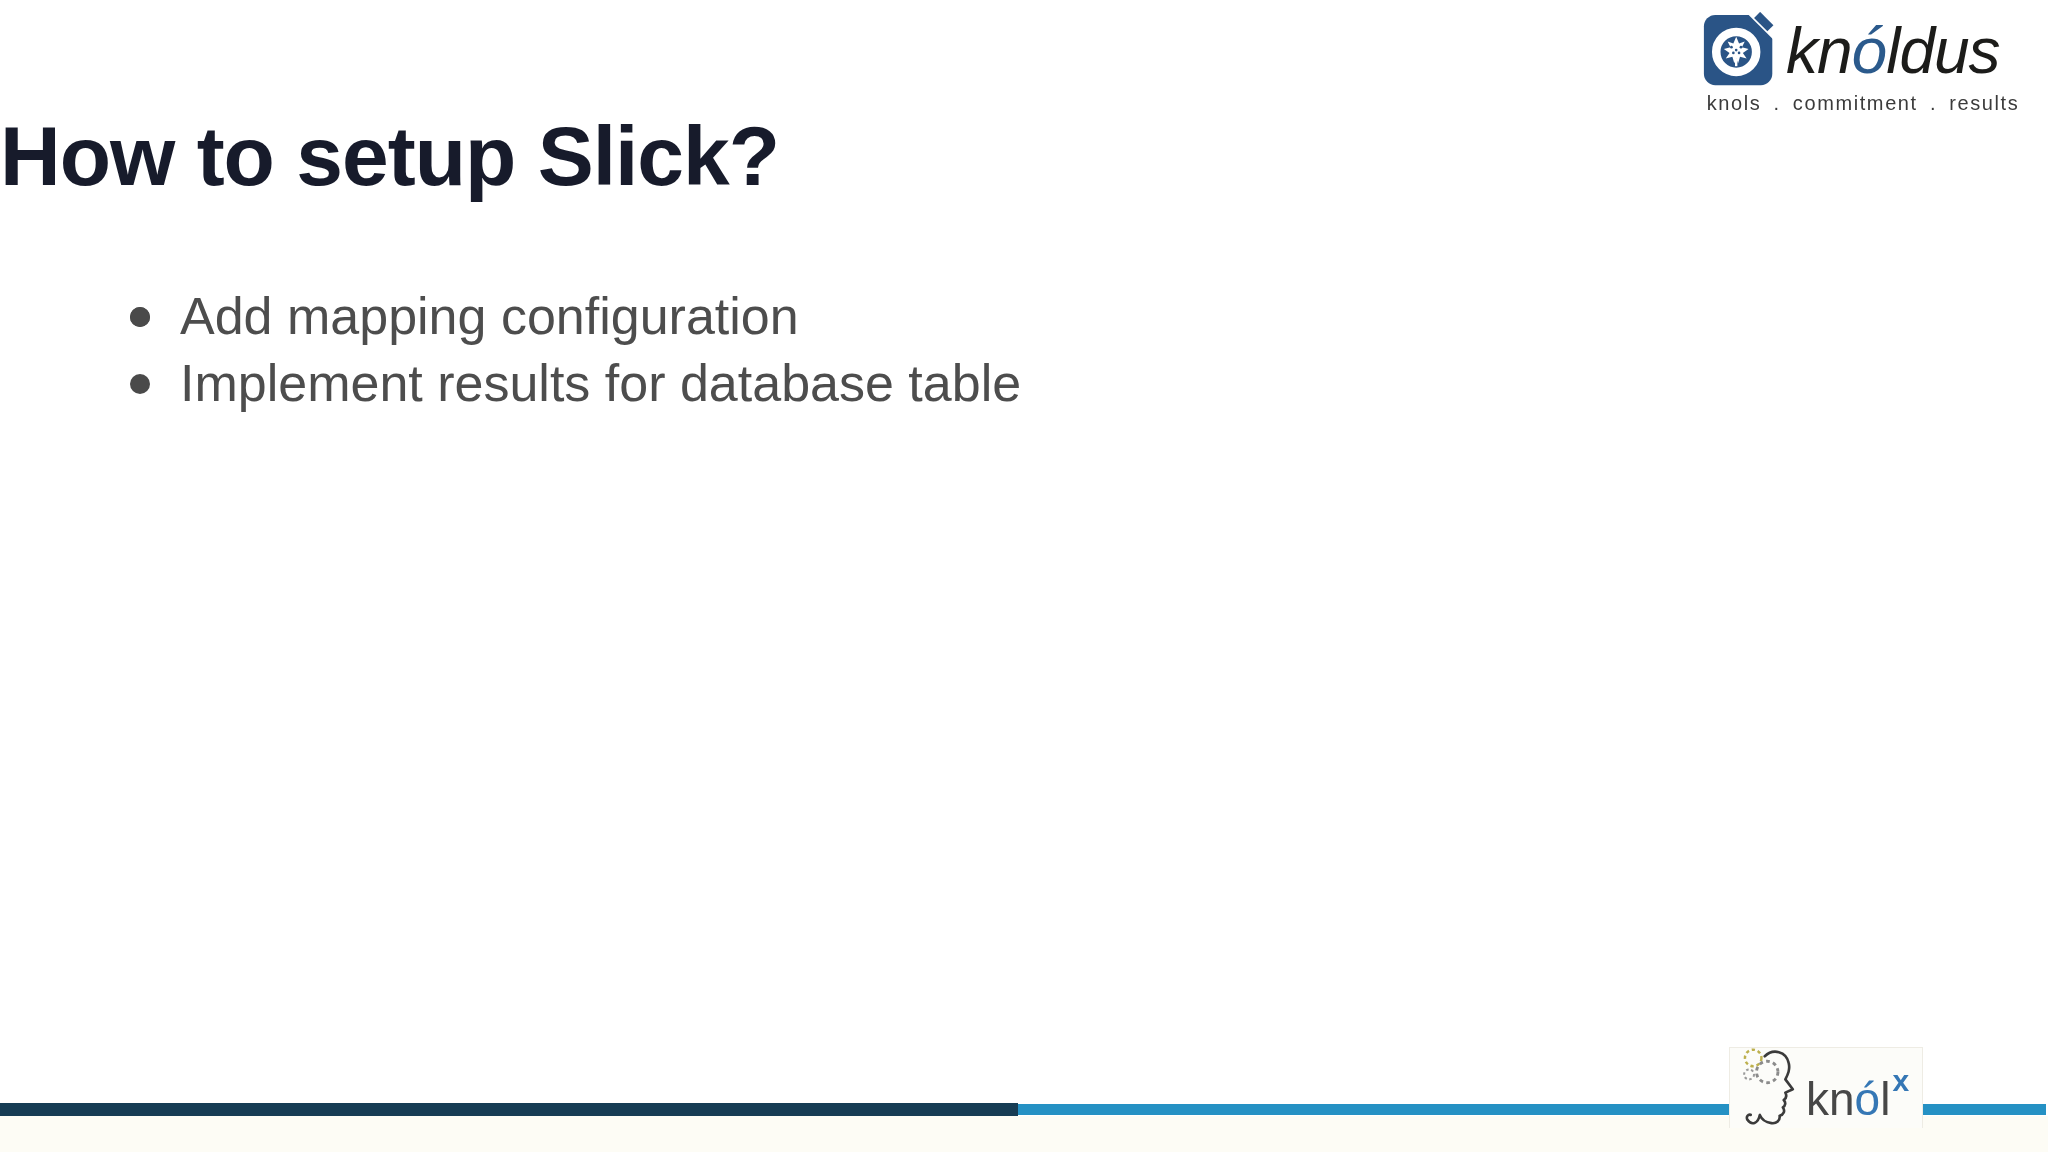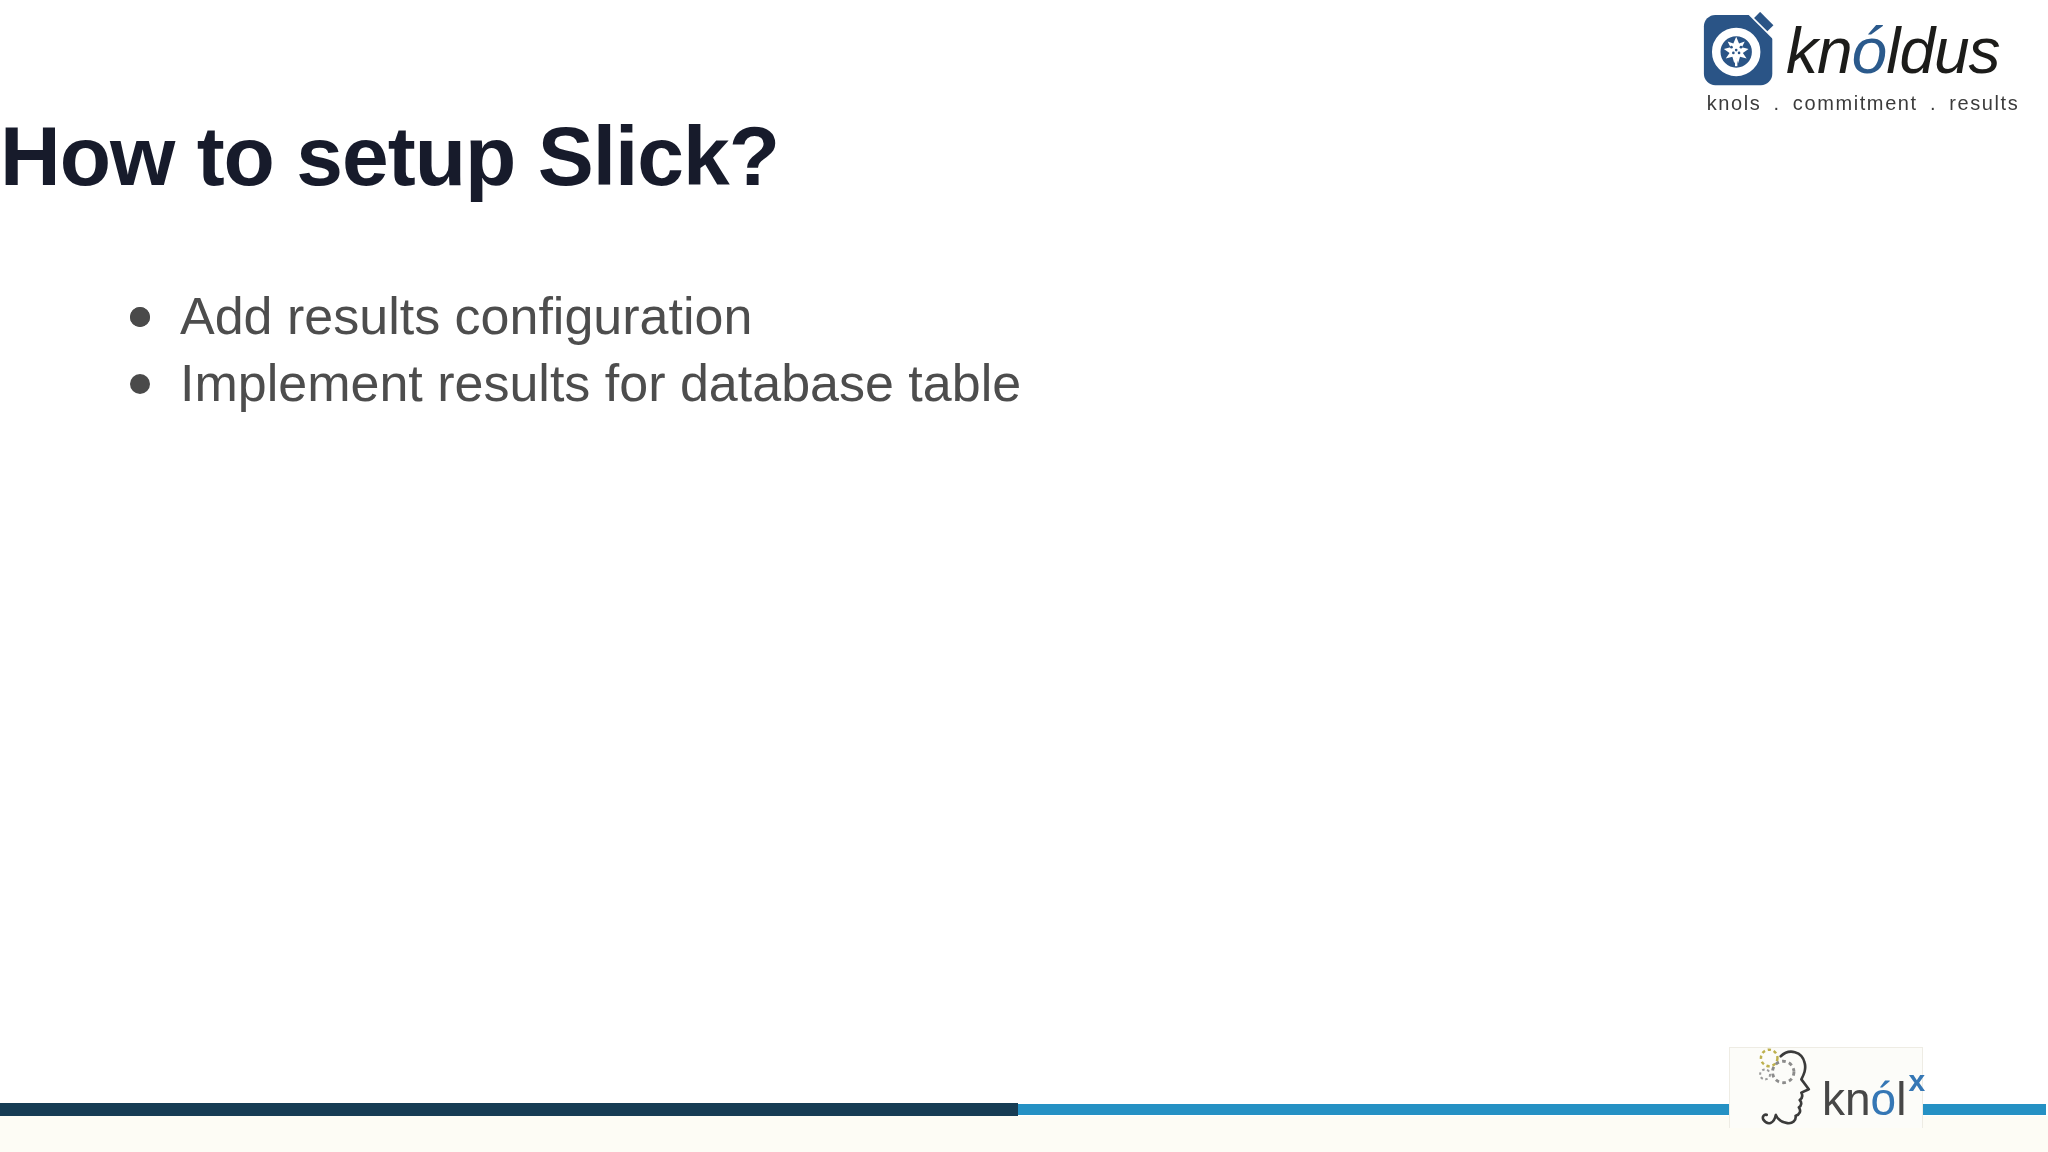--- a/index.html
+++ b/index.html
@@ -54,21 +54,21 @@
     background:#173c54;z-index:2;
   }
   .bar-teal{
     position:absolute;left:1018px;top:1104px;width:1028px;height:11px;
     background:#2591c4;z-index:2;
   }
   .knolx-panel{
     position:absolute;left:1729px;top:1047px;width:194px;height:81px;
     background:#fcfcf9;border:1px solid #eeece4;border-bottom:none;
     box-sizing:border-box;z-index:5;
-    display:flex;align-items:center;padding:4px 6px 8px 26px;
+    display:flex;align-items:center;padding:4px 6px 8px 10px;
   }
   .knolx-icon{width:66px;height:92px;flex:0 0 auto;}
   .knolx-text{
     font-size:46px;color:#474747;letter-spacing:0;
     margin-left:0;margin-top:26px;white-space:nowrap;
   }
   .knolx-text .accent{color:#3577b5;}
   .knolx-sup{
     display:inline-block;font-size:30px;font-weight:700;color:#3577b5;
     position:relative;top:-24px;margin-left:2px;
@@ -98,21 +98,21 @@
   </div>
   <div class="brand-tagline">knols . commitment . results</div>
 </div>
 
 <ul class="bullets">
   <li class="bullet">
     <span class="dot"></span>
   </li>
   <li class="bullet">
     <span class="dot"></span>
-    <span>Add results configuration</span>
+    <span>Add mapping configuration</span>
   </li>
   <li class="bullet">
     <span class="dot"></span>
     <span>Implement results for database table</span>
   </li>
 </ul>
 
 <div class="below-bar"></div>
 <div class="bar-dark"></div>
 <div class="bar-teal"></div>

